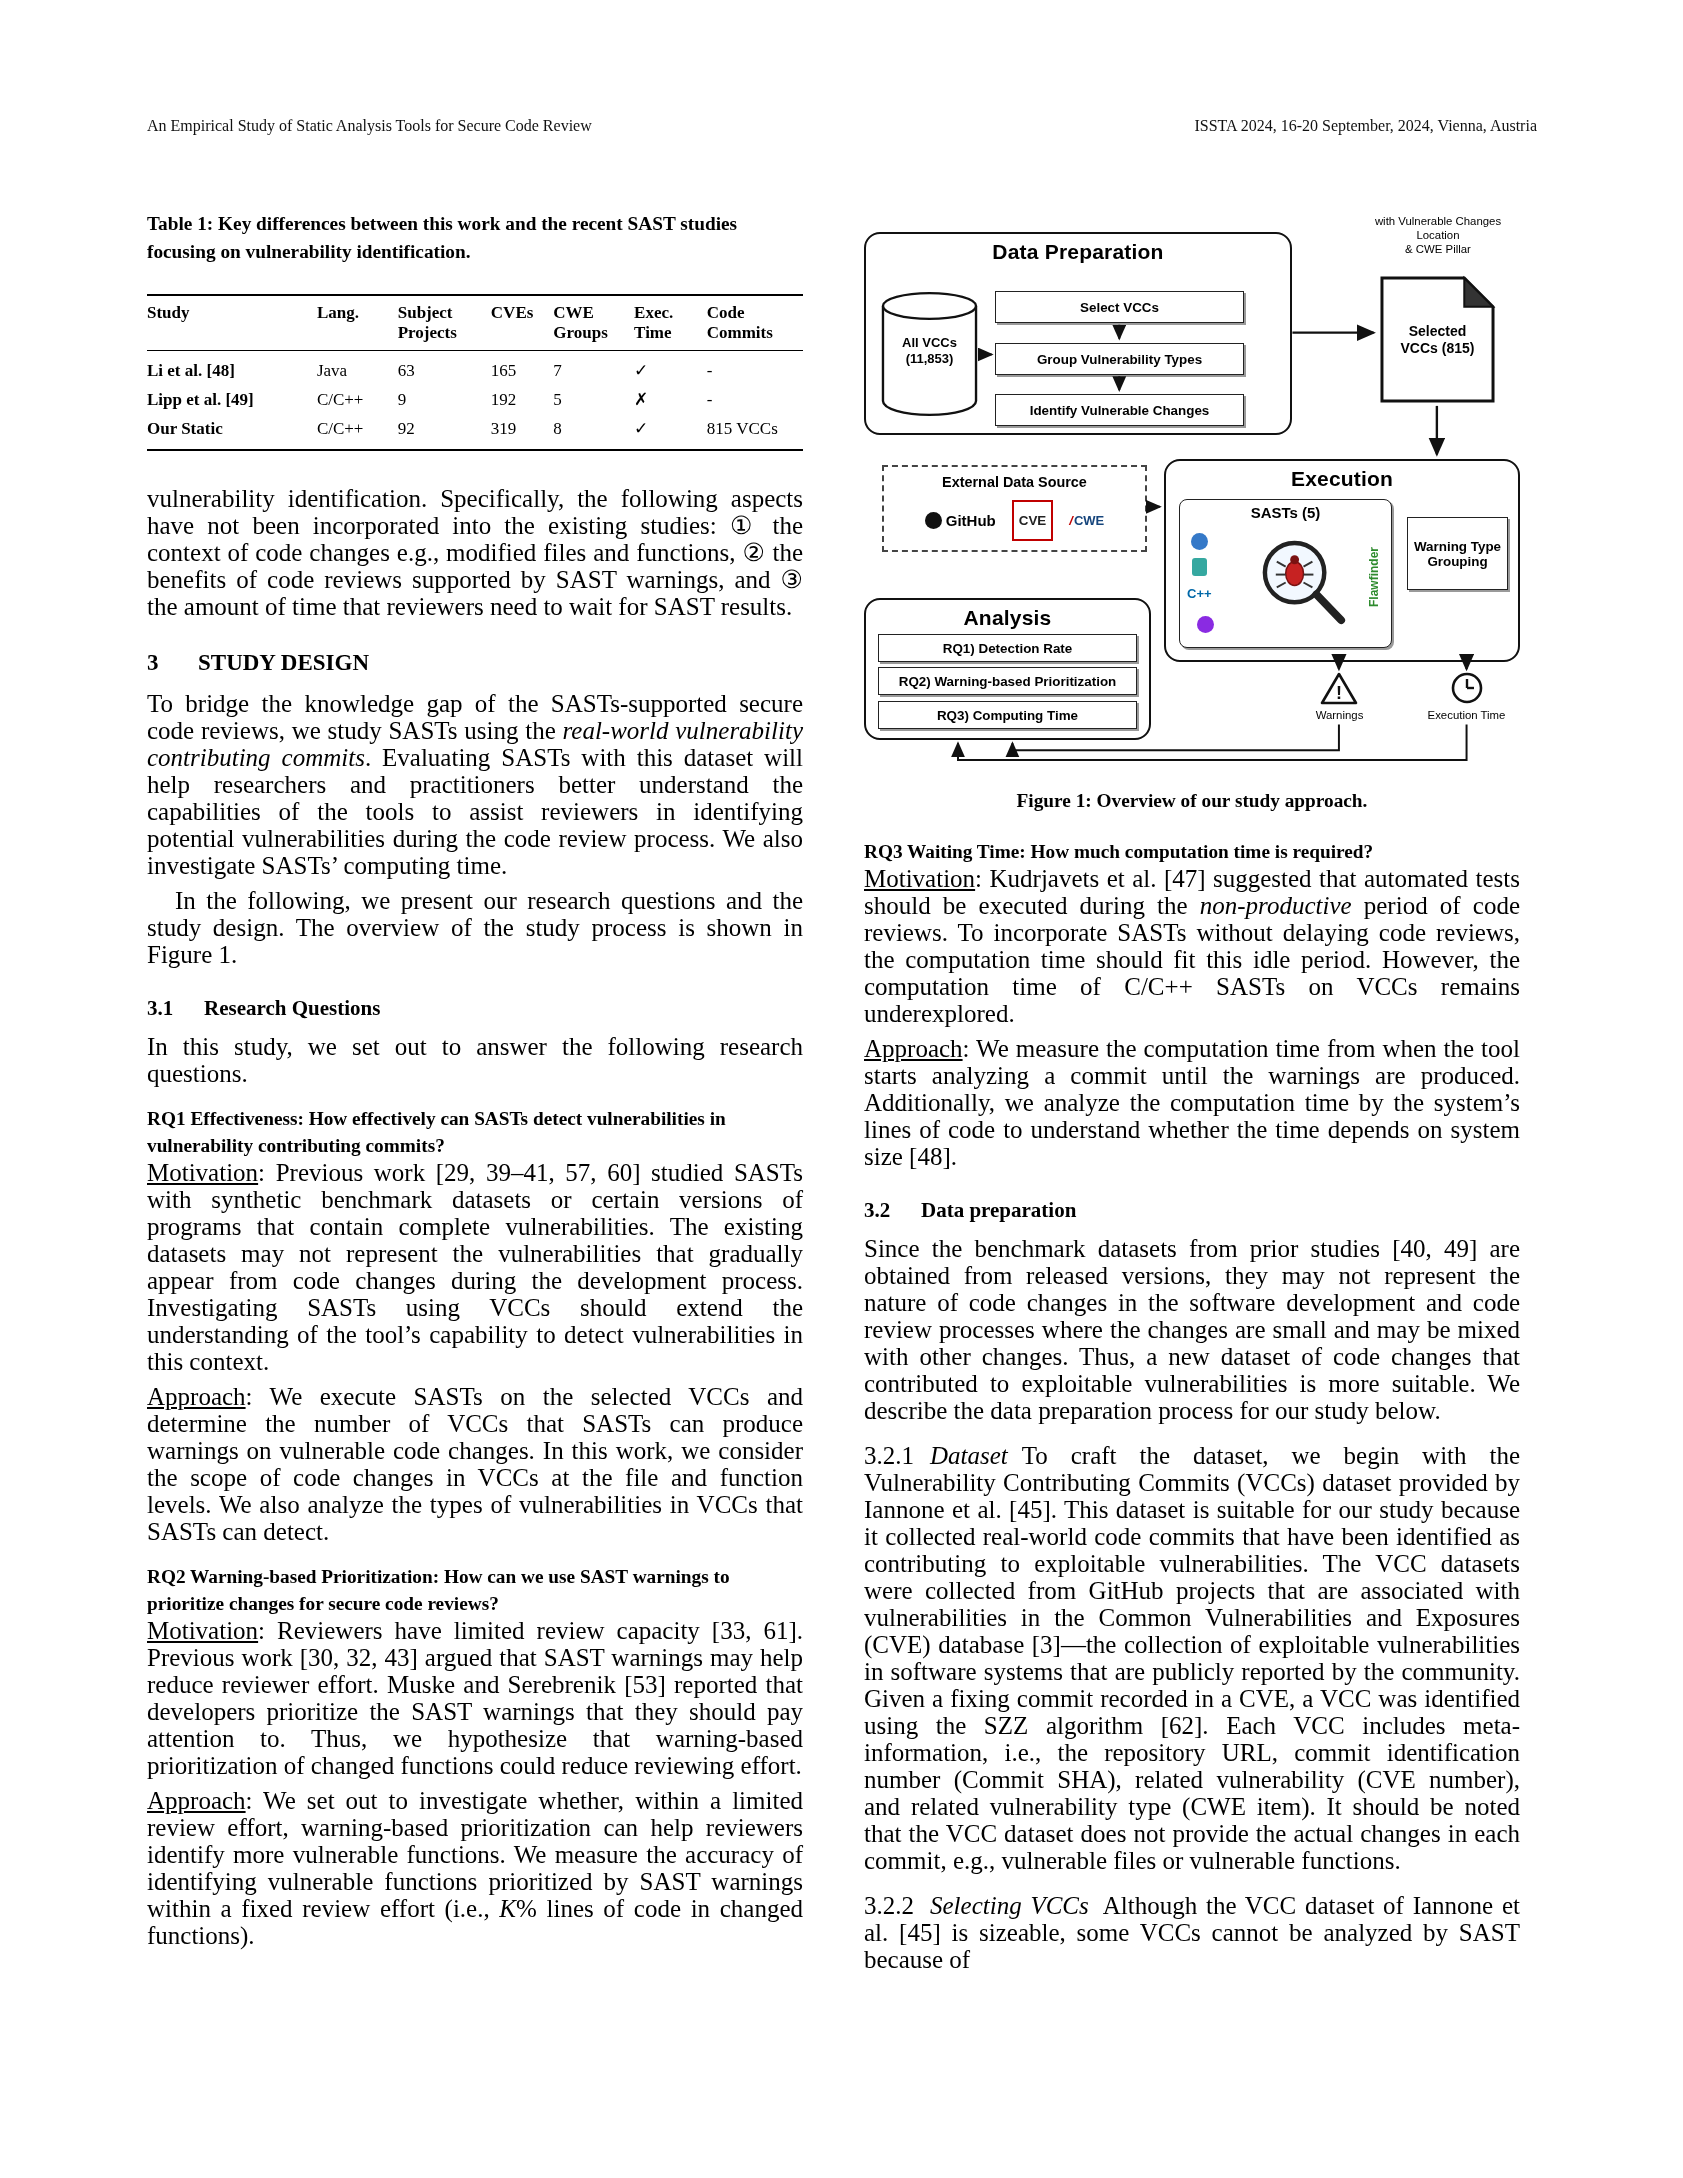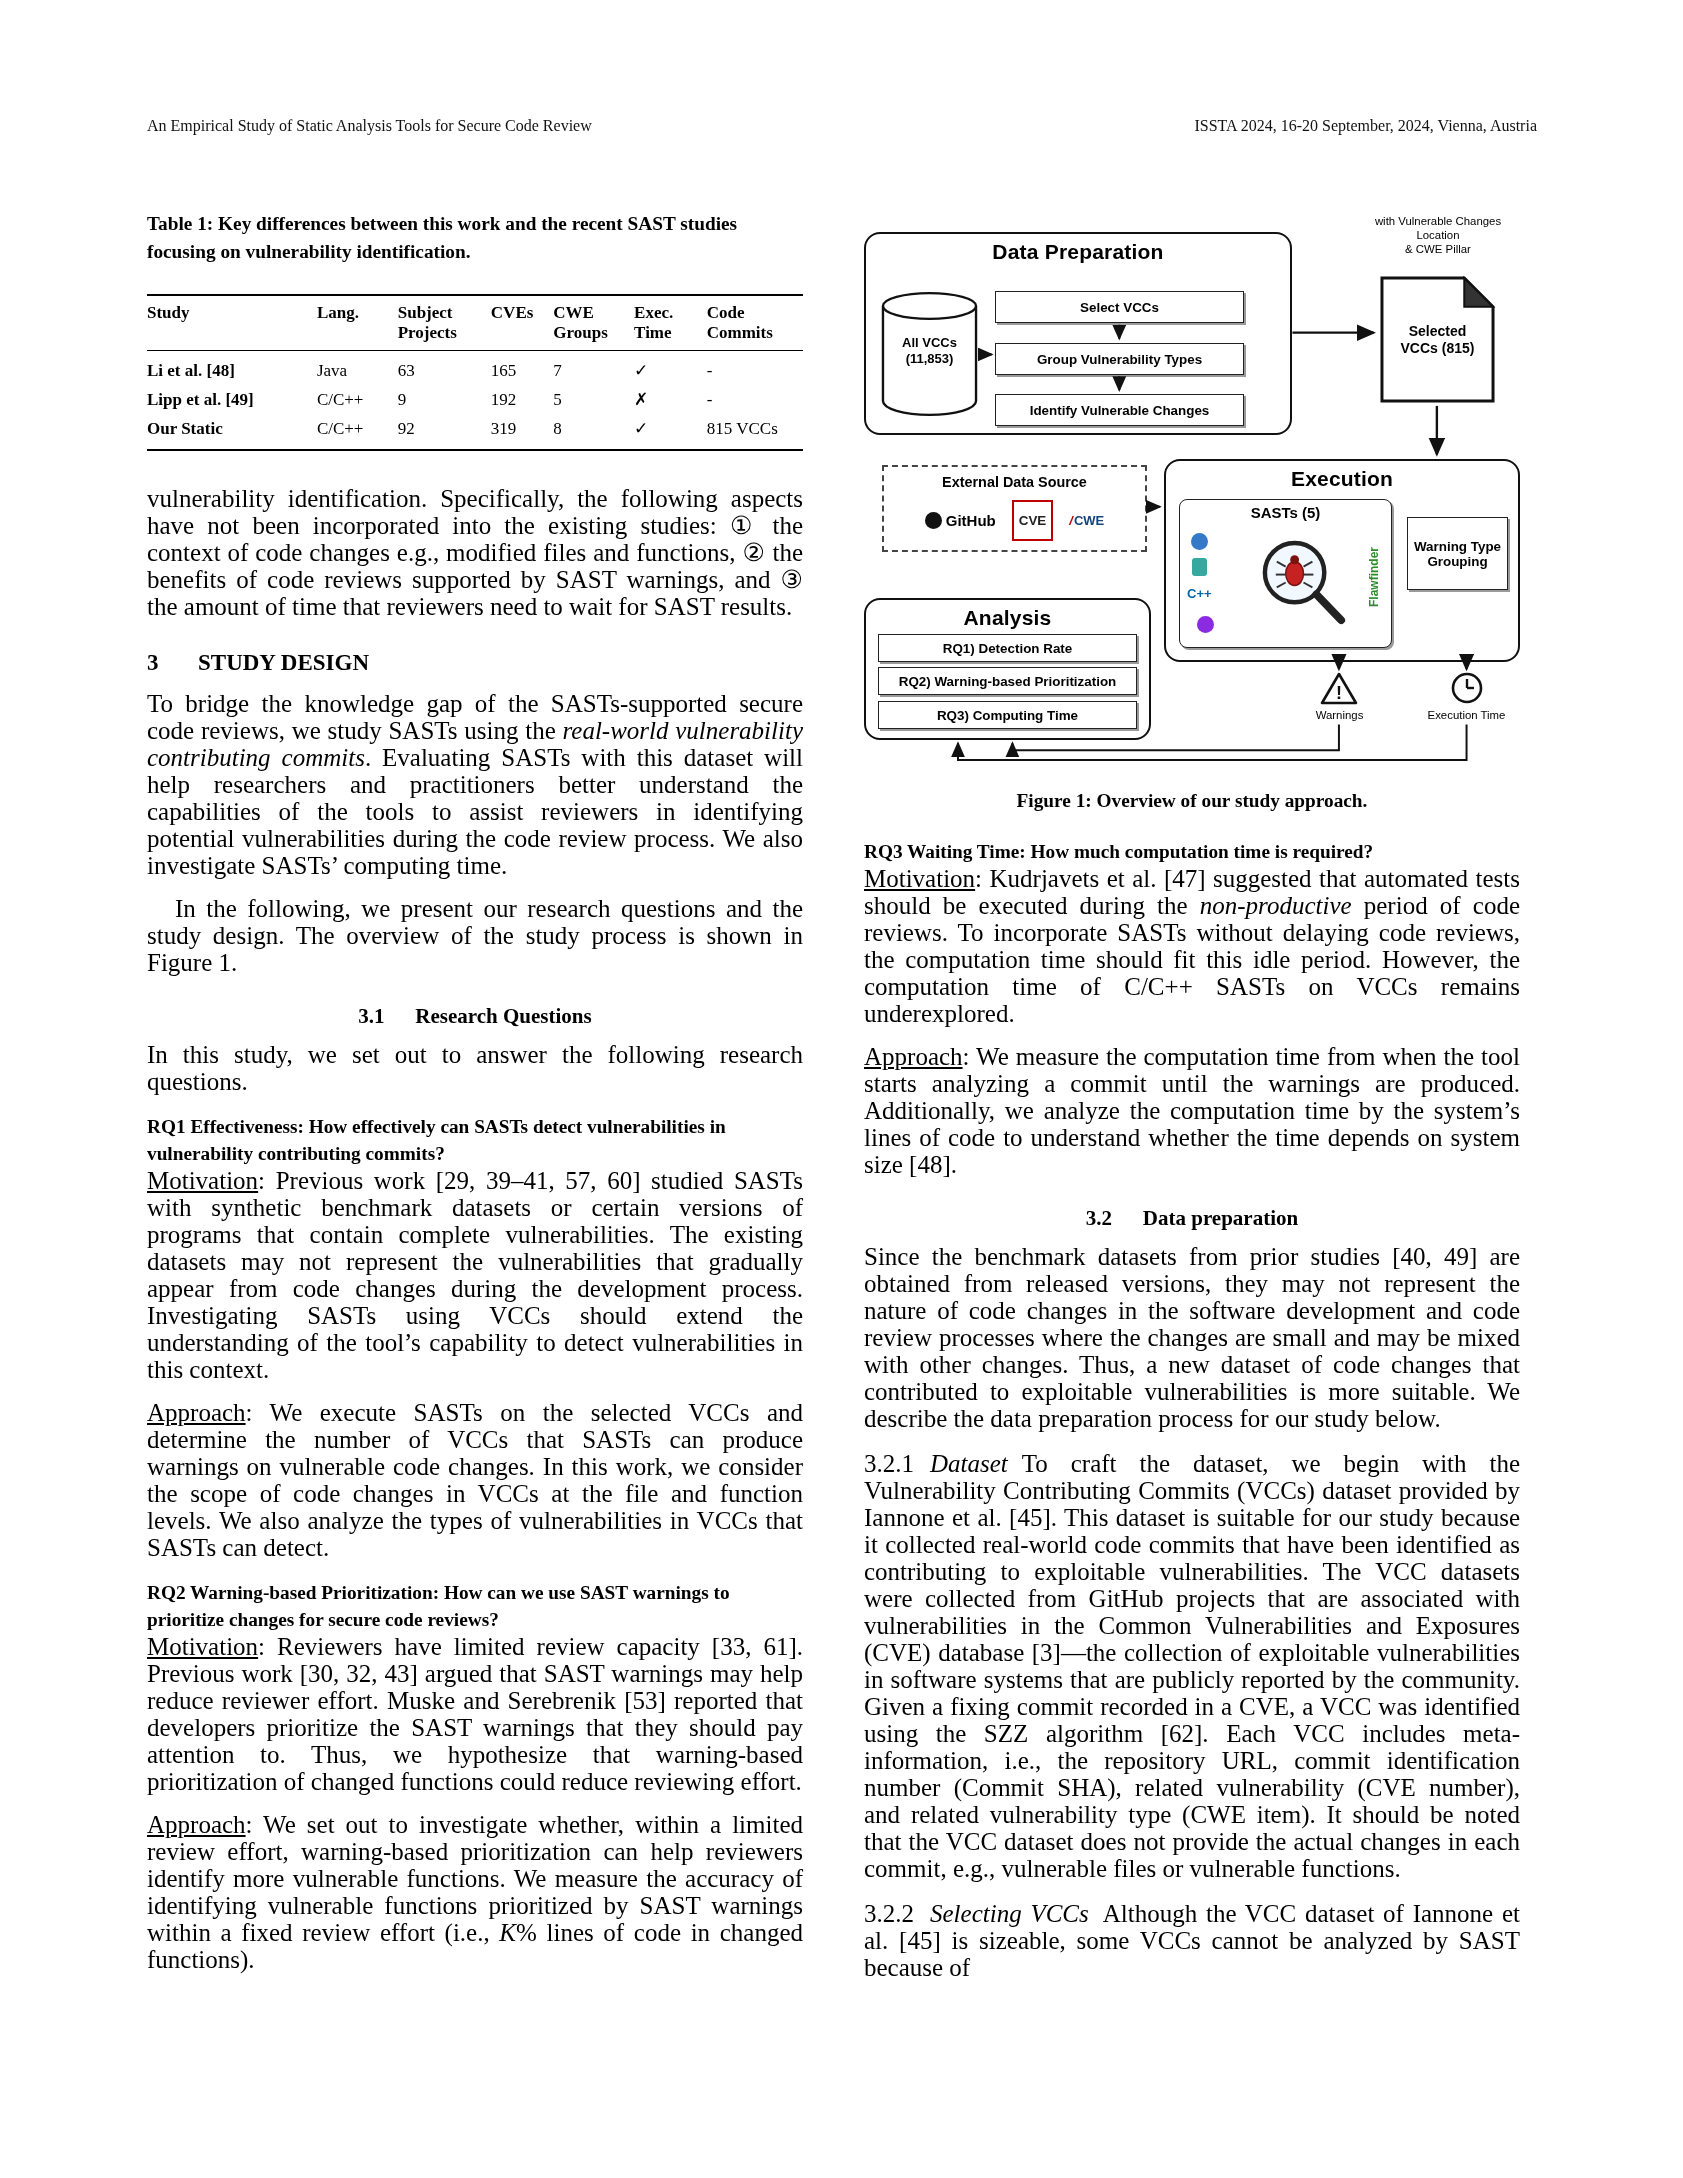--- a/index.html
+++ b/index.html
@@ -15,27 +15,27 @@
     font-size:16px; color:#111;
   }
   .cols {
     position:absolute; top:210px; left:147px; width:1390px;
     display:flex; gap:61px;
   }
   .col { width:656px; }
 
   .p { font-size:25px; line-height:27px; text-align:justify; }
   .p.indent { text-indent:28px; }
-  .p + .p { margin-top:16px; }
+  .p + .p { margin-top:8px; }
   .ul { text-decoration:underline; }
   em { font-style:italic; }
 
   .sec-h { font-size:23px; font-weight:bold; margin:30px 0 14px; display:flex; }
   .sec-h .num { width:51px; flex:none; }
-  .subsec-h { font-size:21px; font-weight:bold; margin:28px 0 12px; display:flex;justify-content:center; }
+  .subsec-h { font-size:21px; font-weight:bold; margin:28px 0 12px; display:flex; }
   .subsec-h .num { width:57px; flex:none; }
   .rq-h { font-size:19.3px; font-weight:bold; line-height:27px; margin-top:18px; text-align:left; }
 
   .sss-num { margin-right:16px; }
   .sss-title { font-style:italic; margin-right:14px; }
   .p.subsub { margin-top:18px; }
 
   
   .tbl-caption { font-size:19.3px; font-weight:bold; line-height:28px; margin-bottom:28px; }
   table { border-collapse:collapse; width:100%; font-size:17px;

